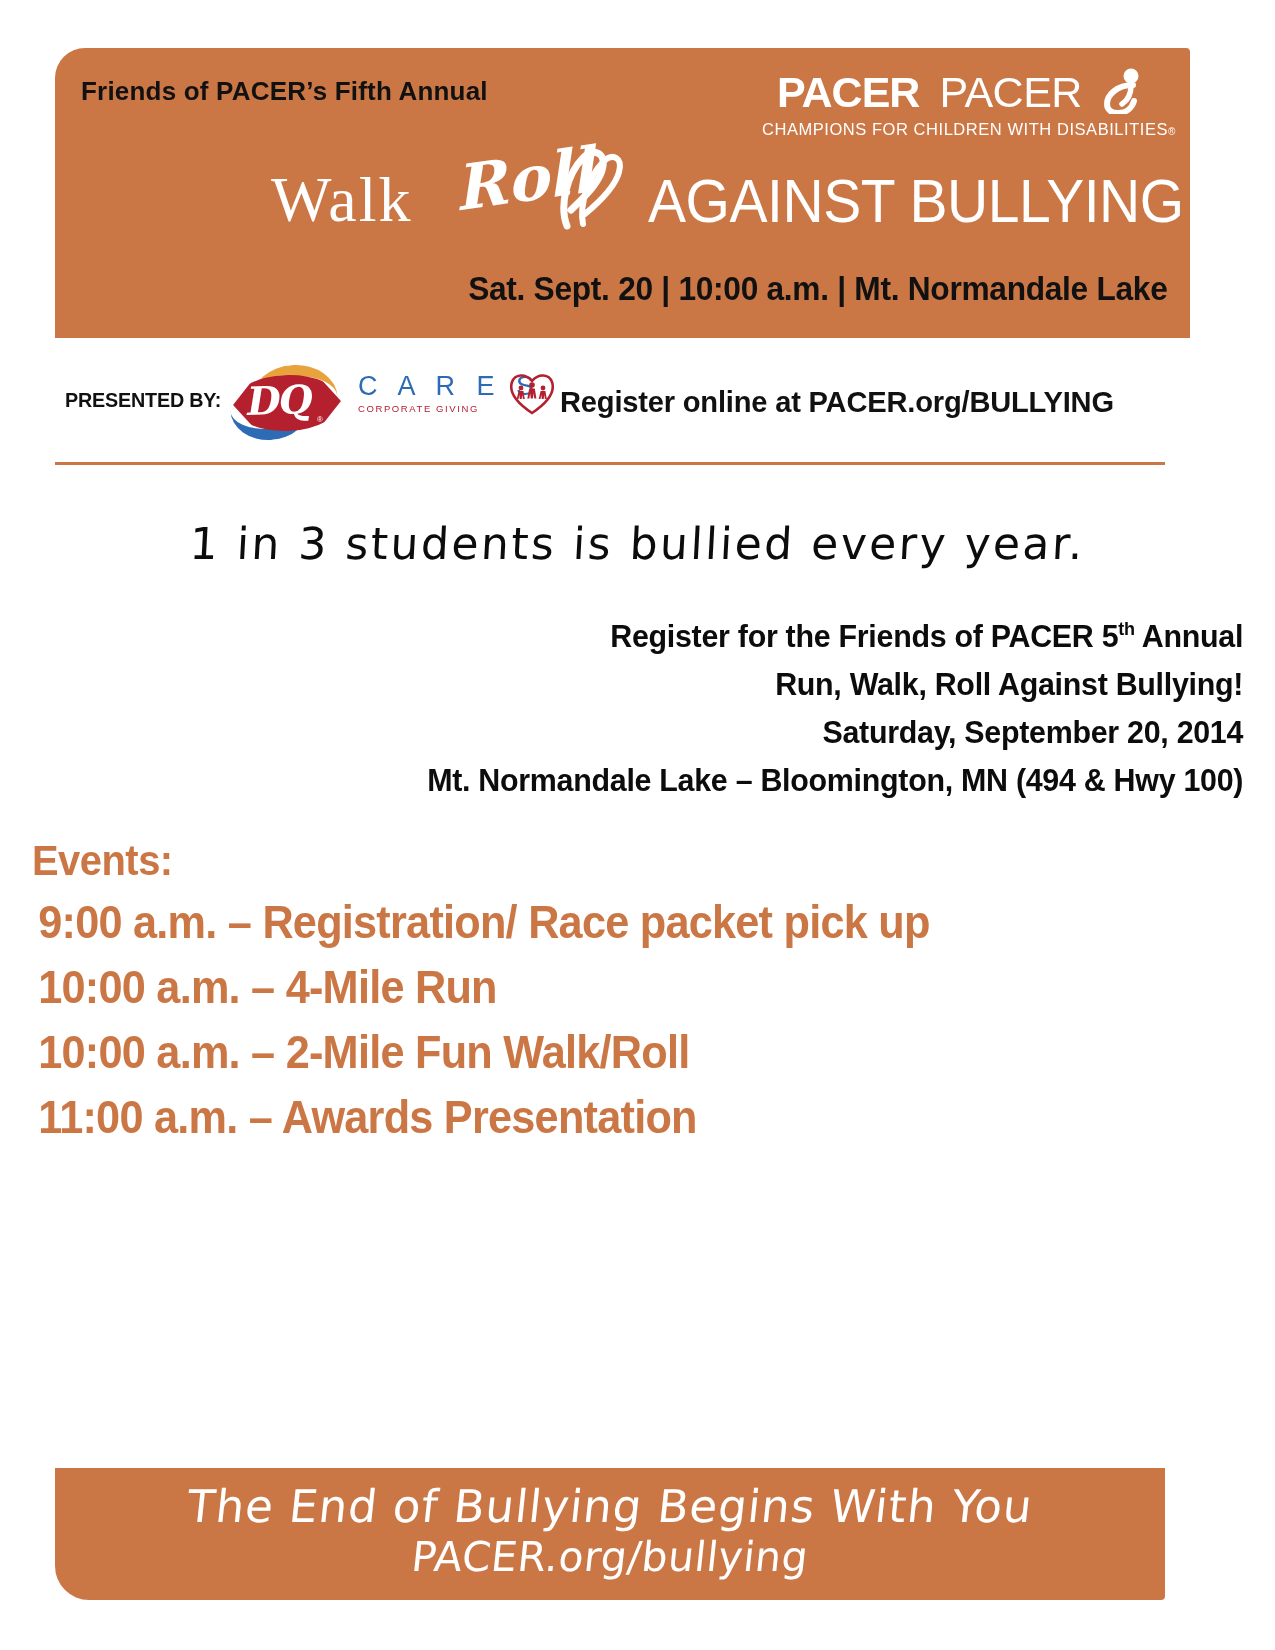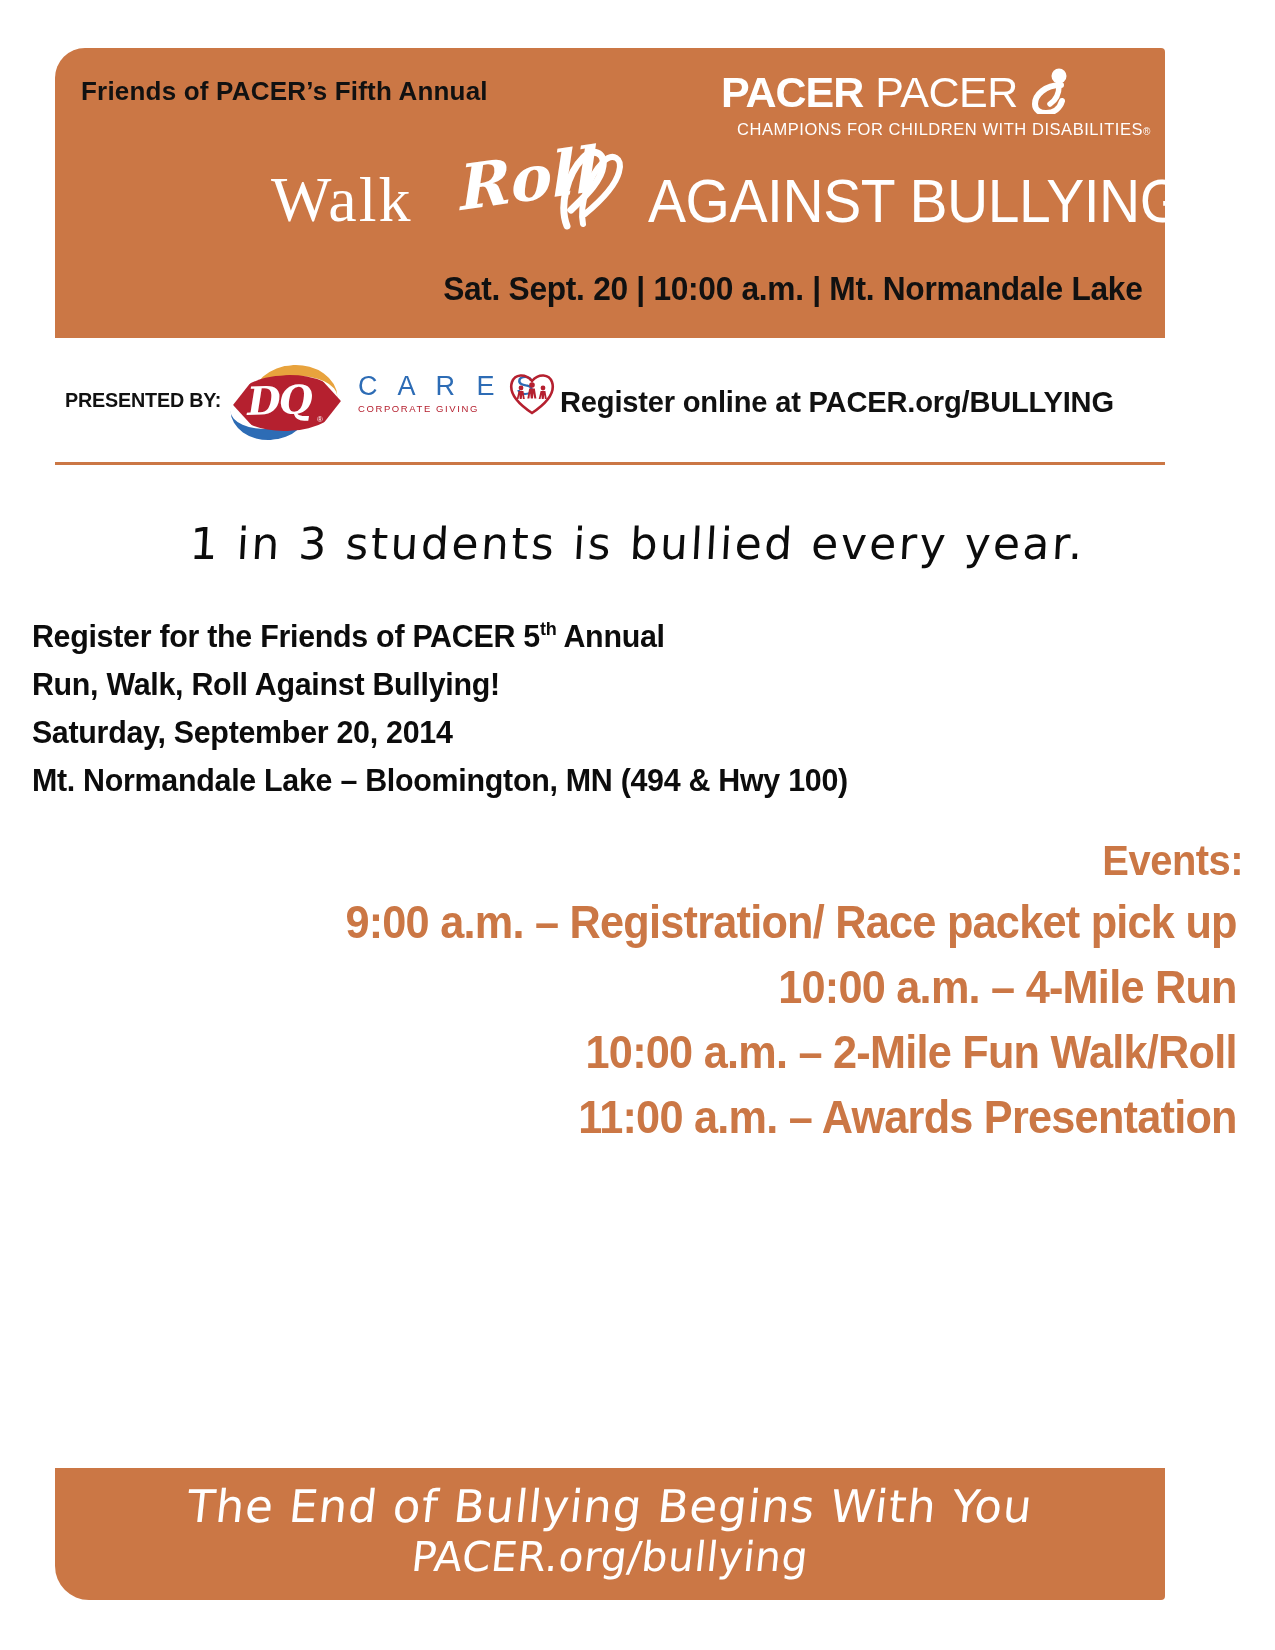--- a/index.html
+++ b/index.html
@@ -26,20 +26,21 @@
   
   .header-banner {
     position: absolute;
     left: 55px;
     top: 48px;
     width: 1110px;
     height: 290px;
     background: #cb7745;
     border-top-left-radius: 30px;
     border-top-right-radius: 4px;
+    padding-left: 25px;
   }
 
   .kicker {
     position: absolute;
     left: 26px;
     top: 28px;
     font-family: "Liberation Sans", sans-serif;
     font-weight: bold;
     font-size: 26px;
     letter-spacing: 0.2px;
@@ -52,22 +53,22 @@
     position: absolute;
     right: 14px;
     top: 20px;
     text-align: right;
     color: #ffffff;
     line-height: 1;
   }
   .pacer-logo-row {
     display: flex;
     align-items: center;
-    justify-content: flex-start;
-    gap: 4px;
+    justify-content: center;
+    gap: 12px;
   }
   .pacer-word {
     font-family: "Liberation Sans", sans-serif;
     font-weight: bold;
     font-size: 43px;
     letter-spacing: -1px;
     color: #ffffff;
   }
   .center-word {
     font-family: "Liberation Sans", sans-serif;
@@ -327,21 +328,21 @@
     letter-spacing: 2.5px;
     color: #0c0c0c;
     transform: skewX(-3deg);
   }
 
   .intro-block {
     position: absolute;
     left: 0;
     right: 0;
     top: 612px;
-    text-align: left;
+    text-align: right;
   }
   .intro-line {
     font-family: "Liberation Sans", sans-serif;
     font-weight: bold;
     font-size: 32px;
     line-height: 48px;
     letter-spacing: -0.3px;
     color: #0c0c0c;
     transform: scaleX(0.95);
   }
@@ -349,21 +350,21 @@
     font-size: 19px;
     vertical-align: super;
     line-height: 0;
   }
 
   .events-block {
     position: absolute;
     left: 0;
     right: 0;
     top: 832px;
-    text-align: right;
+    text-align: left;
     color: #cb7745;
   }
   .events-heading {
     font-family: "Liberation Sans", sans-serif;
     font-weight: bold;
     font-size: 42px;
     line-height: 58px;
     letter-spacing: -0.5px;
     color: #cb7745;
     transform: scaleX(0.95);

